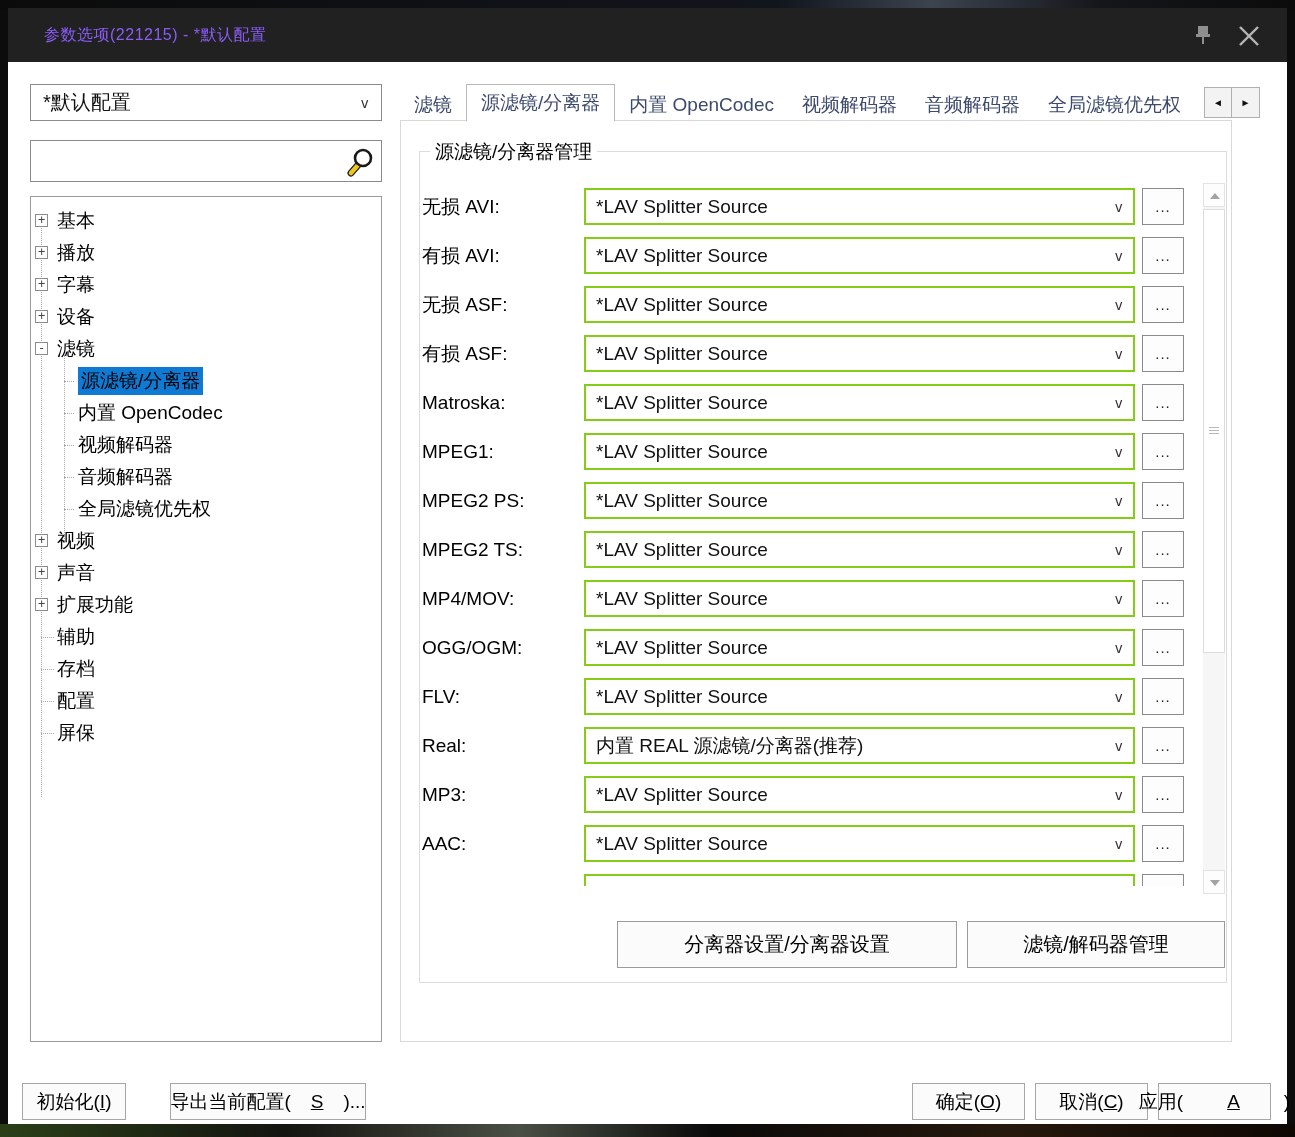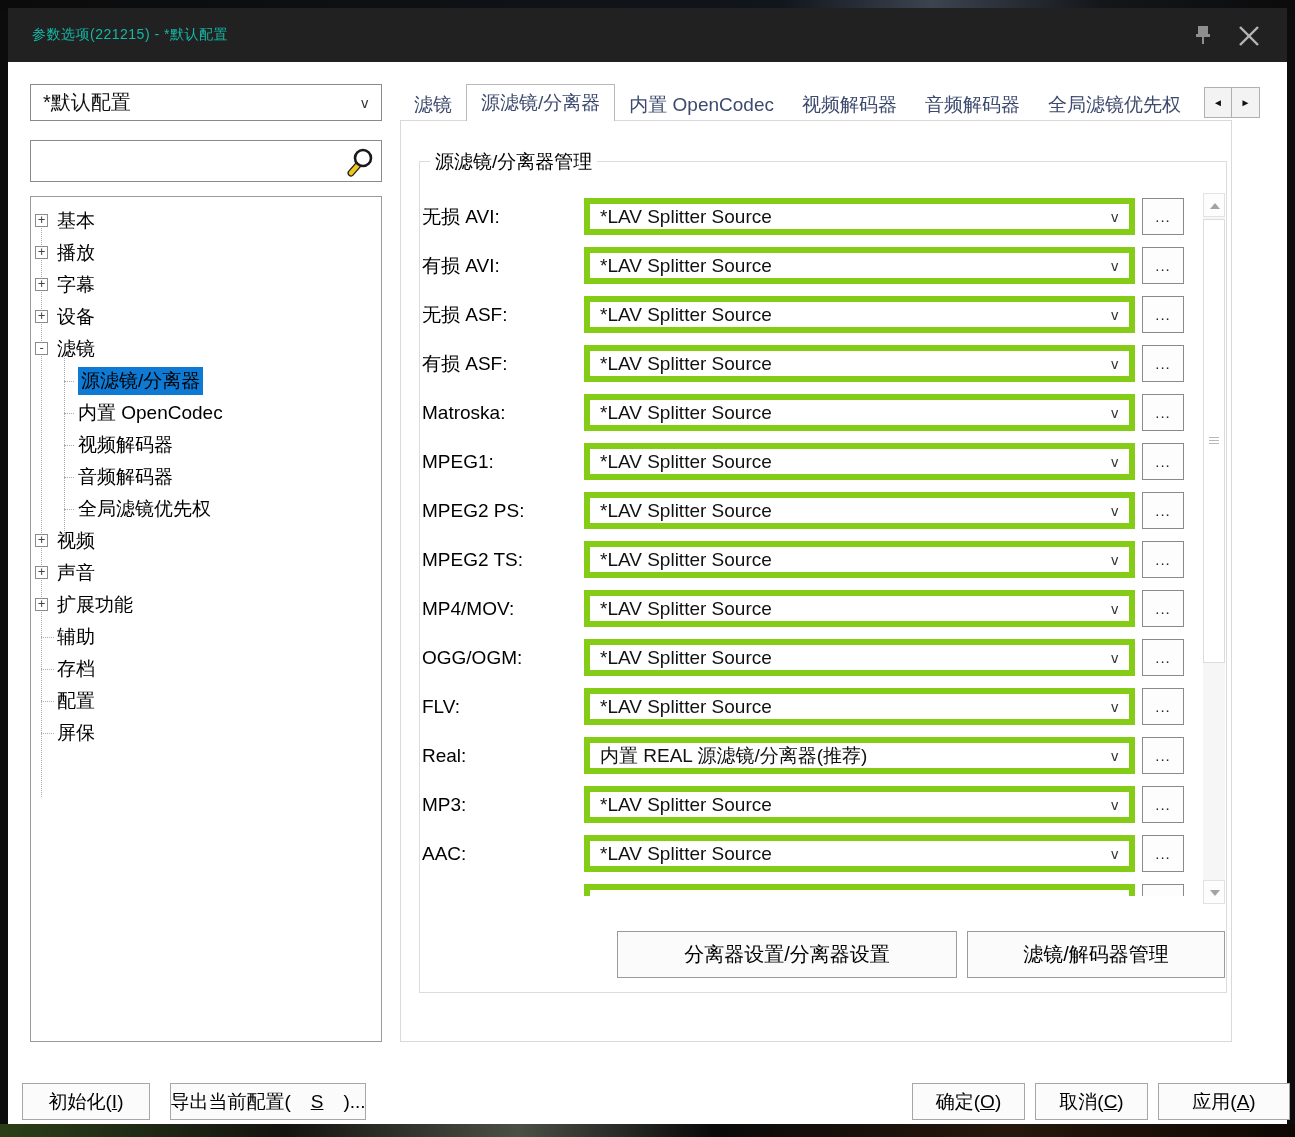--- a/index.html
+++ b/index.html
@@ -22,21 +22,21 @@
   
   .dialog {
     position:absolute; left:8px; top:8px; width:1279px; height:1116px;
     background:#ffffff;
   }
   .titlebar {
     position:absolute; left:0; top:0; width:100%; height:54px;
     background:#212121; display:flex; align-items:center;
   }
   .titlebar .title {
-    color:#14b8a6; font-size:14px; padding-left:24px; letter-spacing:.5px;
+    color:#8b5cf6; font-size:16px; padding-left:36px; letter-spacing:.5px;
   }
   .pin-btn { position:absolute; right:72px; top:15px; width:24px; height:24px; cursor:pointer; }
   .close-btn { position:absolute; right:25px; top:15px; width:26px; height:26px; cursor:pointer; }
 
   
   .profile-combo {
     position:absolute; left:22px; top:76px; width:352px; height:37px;
     border:1px solid #8a8a8a; background:#fff;
     display:flex; align-items:center; padding:0 12px; font-size:20px; color:#111;
   }
@@ -88,32 +88,32 @@
     font-size:10px; color:#111; cursor:pointer;
   }
   .tab-arrow + .tab-arrow { border-left:none; }
 
   
   .page {
     position:absolute; left:392px; top:112px; width:832px; height:922px;
     border:1px solid #d9d9d9; background:#fff; z-index:2;
   }
   .group {
-    position:absolute; left:18px; top:40px; width:808px; height:832px;
+    position:absolute; left:18px; top:30px; width:808px; height:832px;
     border:1px solid #dcdcdc;
   }
   .group-title {
     position:absolute; top:-13px; left:10px; background:#fff; padding:0 5px;
     font-size:19px; color:#000;
   }
   .rows { position:absolute; left:2px; top:30px; width:772px; height:704px; overflow:hidden; }
   .row { height:49px; display:flex; align-items:center; }
   .rlabel { width:150px; text-align:left; font-size:19px; color:#000; flex:none; white-space:nowrap; }
   .combo {
-    margin-left:12px; width:551px; height:37px; border:6px solid #84cc16; background:#fff;
+    margin-left:12px; width:551px; height:37px; border:2px solid #84cc16; background:#fff;
     display:flex; align-items:center; padding:0 10px; font-size:19px; color:#111; cursor:default;
   }
   .combo .val { flex:1; white-space:nowrap; overflow:hidden; }
   .more {
     margin-left:7px; width:42px; height:37px; border:1px solid #8a8a8a; background:#fdfdfd;
     font-size:15px; color:#222; display:flex; align-items:center; justify-content:center;
     font-family:inherit; cursor:pointer; letter-spacing:1px;
   }
   
   .sbar { position:absolute; left:783px; top:31px; width:22px; height:711px; background:#f6f6f6; }
@@ -140,25 +140,25 @@
   }
   .gbtn.b1 { left:197px; width:340px; }
   .gbtn.b2 { left:547px; width:258px; }
 
   
   .fbtn {
     position:absolute; top:1075px; height:37px; border:1px solid #a6a6a6; background:#fbfbfb;
     display:flex; align-items:center; justify-content:center; font-size:19px; color:#000;
     font-family:inherit; cursor:pointer; white-space:nowrap;
   }
-  .fbtn.init { left:14px; width:128px; }
+  .fbtn.init { left:14px; width:104px; }
   .fbtn.export { left:162px; width:196px;gap:20px; }
   .fbtn.ok { left:904px; width:113px; }
   .fbtn.cancel { left:1027px; width:113px; }
-  .fbtn.apply { left:1150px; width:132px; }
+  .fbtn.apply { left:1150px; width:113px;gap:44px; }
   .mn { text-decoration:underline; }
 </style>
 </head>
 <body>
 
 <div class="backdrop-top"></div>
 <div class="backdrop-bottom"></div>
 
 <div class="dialog">
 

